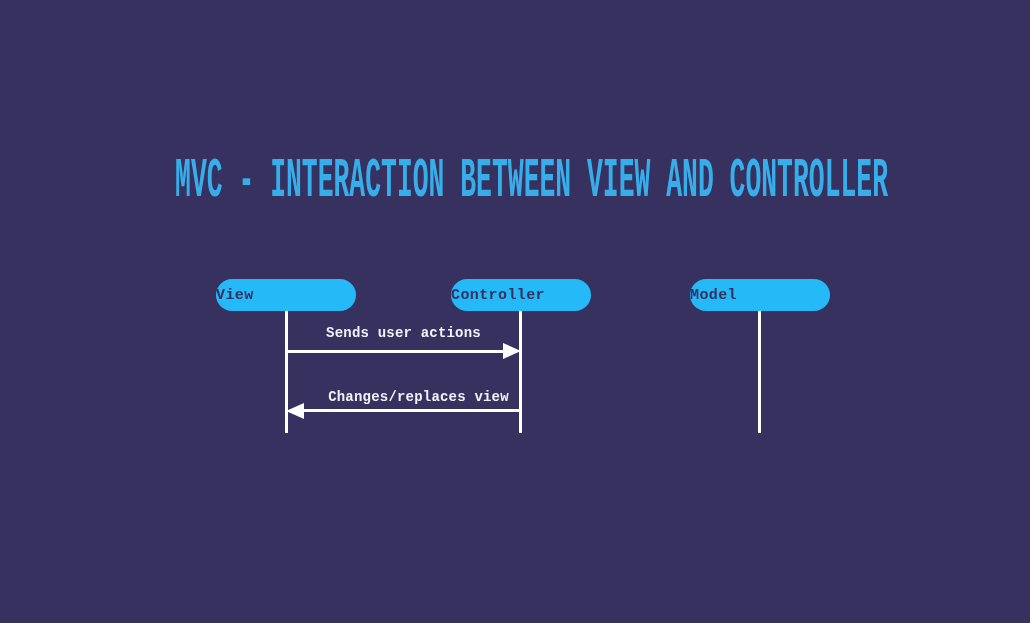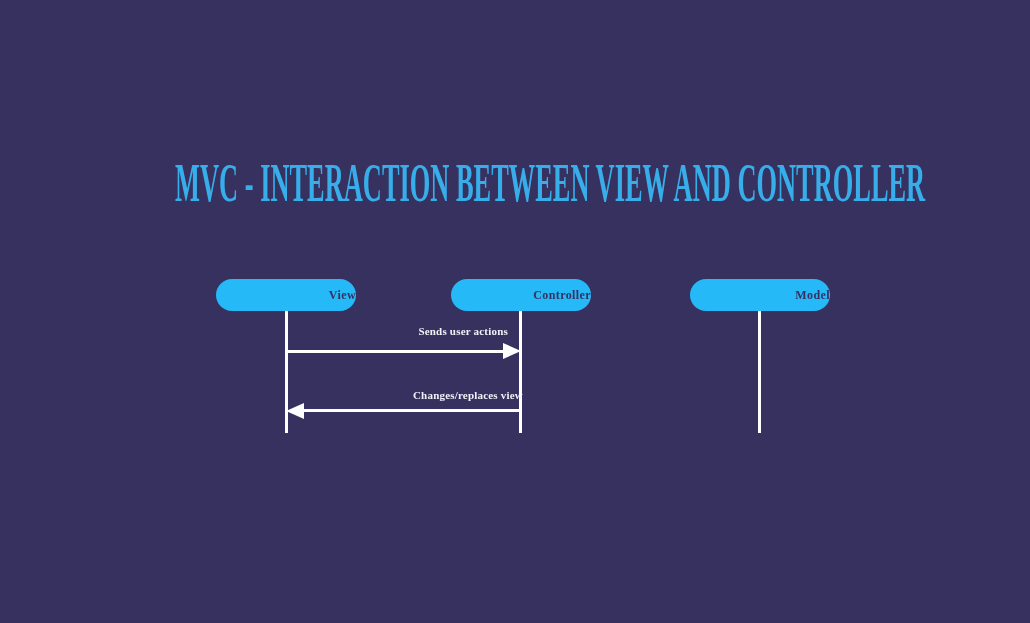--- a/index.html
+++ b/index.html
@@ -8,63 +8,63 @@
     --actor-fill:#25B9F8;
     --actor-text:#363060;
     --line:#FFFFFF;
   }
   html,body{margin:0;padding:0;background:var(--background);}
   .stage{
     position:relative;
     width:1030px;height:623px;
     background:var(--background);
     overflow:hidden;
-    font-family:Liberation Serif, serif;
+    font-family:Liberation Mono, monospace;
   }
   .title{
     position:absolute;
     left:0;top:150px;width:1030px;
     margin:0;
     text-align:center;
     color:var(--title);
     font-size:40px;
     font-weight:700;
     letter-spacing:0px;
     white-space:nowrap;
     transform:scale(0.66,1.38);
     transform-origin:center top;
     text-transform:uppercase;
   }
   .pill{
     position:absolute;
     top:279px;height:32px;width:140px;
     background:var(--actor-fill);
     border-radius:16px;
-    display:flex;align-items:center;justify-content:flex-end;
+    display:flex;align-items:center;justify-content:flex-start;
     color:var(--actor-text);
-    font-size:12px;font-weight:700;
+    font-size:15px;font-weight:700;
     letter-spacing:0.4px;
   }
   .pill-view{left:216px;}
   .pill-controller{left:451px;}
   .pill-model{left:690px;}
   .lifeline{
     position:absolute;
     top:311px;height:122px;width:3px;
     background:var(--line);
   }
   .ll-view{left:285px;}
   .ll-controller{left:519px;}
   .ll-model{left:758px;}
   .msg-label{
     position:absolute;
-    left:273px;width:235px;
-    text-align:right;
+    left:286px;width:235px;
+    text-align:center;
     color:#F2F1F8;
-    font-size:11px;
+    font-size:14px;
     font-weight:600;
     letter-spacing:0.2px;
   }
   .msg1-label{top:325px;}
   .msg2-label{top:389px;margin-left:15px;}
   .msg-line{
     position:absolute;
     height:3px;
     background:var(--line);
   }

